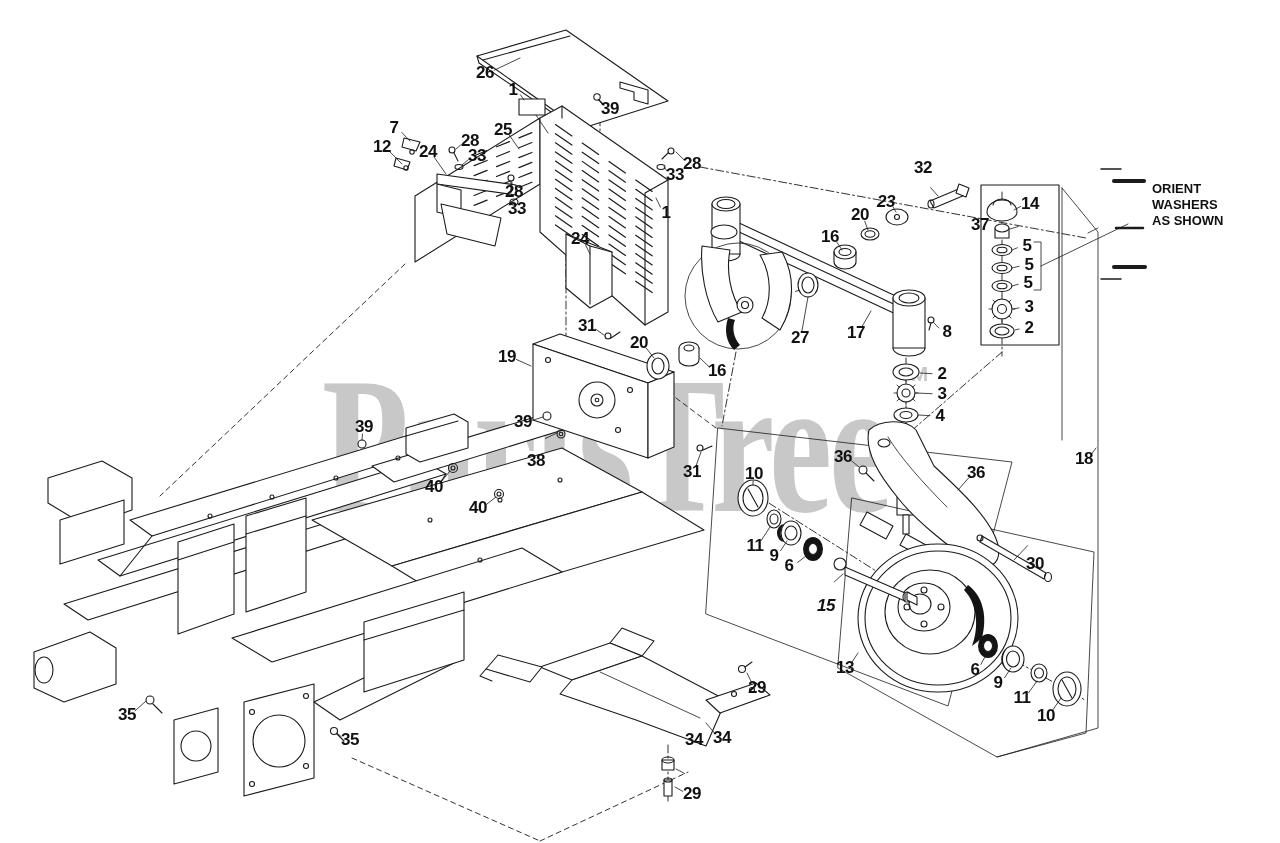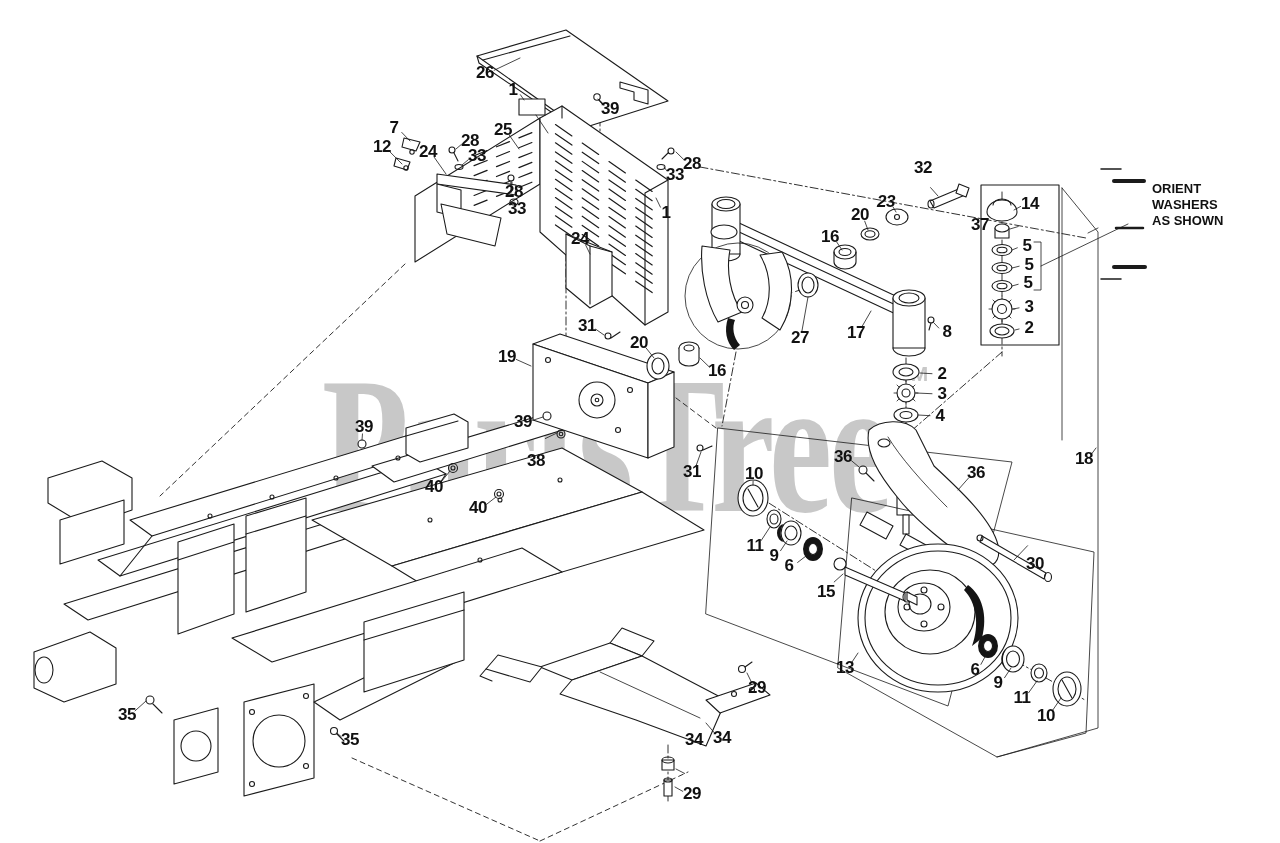--- a/index.html
+++ b/index.html
@@ -511,21 +511,21 @@
     <div class="callout" style="left: 523px; top: 422px;">39</div>
     <div class="callout" style="left: 536px; top: 441px; margin-top: 20px;">38</div>
     <div class="callout" style="left: 692px; top: 472px;">31</div>
     <div class="callout" style="left: 843px; top: 457px;">36</div>
     <div class="callout" style="left: 976px; top: 473px;">36</div>
     <div class="callout" style="left: 1084px; top: 459px;">18</div>
     <div class="callout" style="left: 754px; top: 474px;">10</div>
     <div class="callout" style="left: 755px; top: 546px;">11</div>
     <div class="callout" style="left: 774px; top: 556px;">9</div>
     <div class="callout" style="left: 789px; top: 566px;">6</div>
-    <div class="callout" style="left: 826px; top: 592px;">15</div>
+    <div class="callout" style="left: 826px; top: 606px; font-style: italic;">15</div>
     <div class="callout" style="left: 1035px; top: 541px; margin-top: 23px;">30</div>
     <div class="callout" style="left: 364px; top: 427px;">39</div>
     <div class="callout" style="left: 434px; top: 487px;">40</div>
     <div class="callout" style="left: 478px; top: 508px;">40</div>
     <div class="callout" style="left: 127px; top: 715px;">35</div>
     <div class="callout" style="left: 350px; top: 740px;">35</div>
     <div class="callout" style="left: 757px; top: 688px;">29</div>
     <div class="callout" style="left: 722px; top: 738px;">34</div>
     <div class="callout" style="left: 694px; top: 740px;">34</div>
     <div class="callout" style="left: 692px; top: 794px;">29</div>

